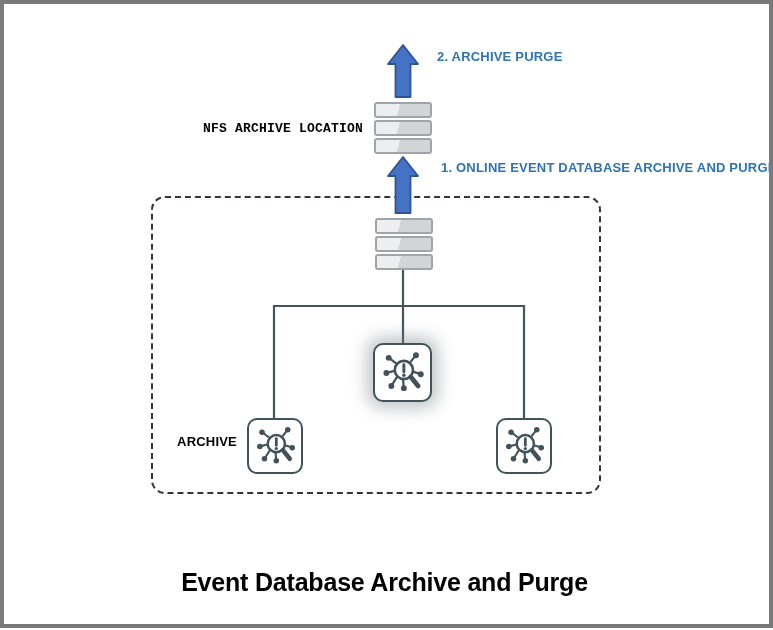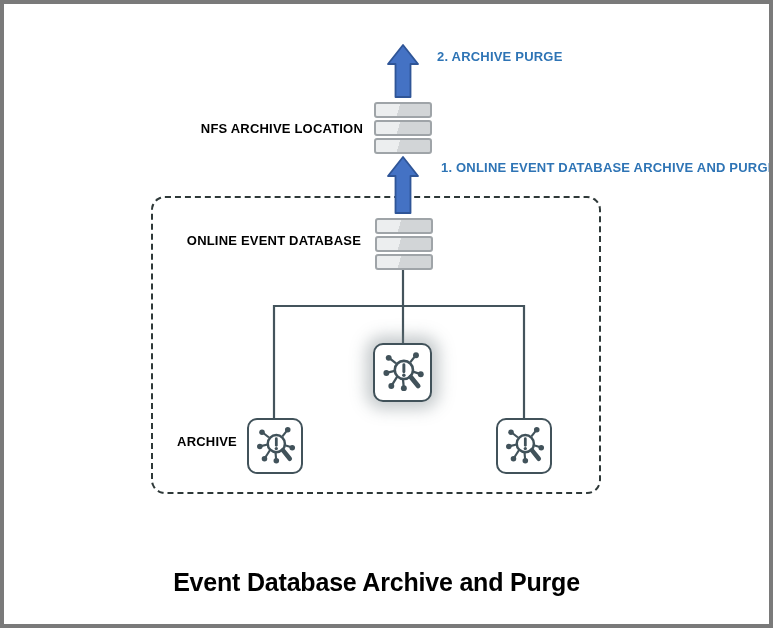--- a/index.html
+++ b/index.html
@@ -35,21 +35,21 @@
   .stack .slab:last-child{margin-bottom:0;}
   
   .node{
     position:absolute;background:#fff;border:2.5px solid #41525A;
     border-radius:10px;box-sizing:border-box;
     display:flex;align-items:center;justify-content:center;
   }
   .node.glow{box-shadow:0 0 16px 7px rgba(125,135,140,.45);}
   .connectors{position:absolute;left:0;top:0;}
   .title{
-    position:absolute;left:0px;top:564px;width:745px;text-align:center;
+    position:absolute;left:8px;top:564px;width:745px;text-align:center;
     font-size:25px;font-weight:bold;color:#000;letter-spacing:-0.2px;
   }
 </style>
 </head>
 <body>
 
 <div class="page">
 
   <div class="dashed-box"></div>
 
@@ -64,33 +64,32 @@
   <svg class="abs" style="left:383px;top:40px;" width="32" height="54" viewBox="0 0 32 54">
     <polygon points="16,1 31,20 23.5,20 23.5,53 8.5,53 8.5,20 1,20" fill="#4472C4" stroke="#2F5597" stroke-width="1.8" stroke-linejoin="round"></polygon>
   </svg>
   <div class="steplbl" style="left:433px;top:45px;">2. ARCHIVE PURGE</div>
 
   <div class="stack" style="left:370px;top:98px;">
     <div class="slab"></div>
     <div class="slab"></div>
     <div class="slab"></div>
   </div>
-  <div class="lbl right" style="left:150px;top:117px;width:209px;">NFS ARCHIVE LOCATION</div>
+  <div class="lbl right" style="left:150px;top:117px;width:209px;font-family:Liberation Mono, monospace;">NFS ARCHIVE LOCATION</div>
 
   <svg class="abs" style="left:383px;top:152px;" width="32" height="58" viewBox="0 0 32 58">
     <polygon points="16,1 31,20 23.5,20 23.5,57 8.5,57 8.5,20 1,20" fill="#4472C4" stroke="#2F5597" stroke-width="1.8" stroke-linejoin="round"></polygon>
   </svg>
   <div class="steplbl" style="left:437px;top:156px;">1. ONLINE EVENT DATABASE ARCHIVE AND PURGE</div>
 
   <div class="stack" style="left:371px;top:214px;">
     <div class="slab"></div>
     <div class="slab"></div>
     <div class="slab"></div>
   </div>
-  <div class="lbl right" style="left:150px;top:229px;width:207px;">ONLINE EVENT DATABASE</div>
 
   <div class="node glow" style="left:369px;top:339px;width:59px;height:59px;">
     <svg width="52" height="52" viewBox="0 0 60 60">
       <g stroke="#41525A" fill="none">
         <line x1="22" y1="19" x2="15" y2="13.5" stroke-width="2.6"></line>
         <line x1="38.5" y1="17.5" x2="44" y2="10.5" stroke-width="2.6"></line>
         <line x1="41.5" y1="28.5" x2="49.5" y2="31" stroke-width="2.6"></line>
         <line x1="20.5" y1="27.5" x2="12" y2="29.5" stroke-width="2.6"></line>
         <line x1="23.5" y1="34" x2="17.5" y2="43.5" stroke-width="2.6"></line>
         <line x1="30" y1="37" x2="30.8" y2="46" stroke-width="2.6"></line>

